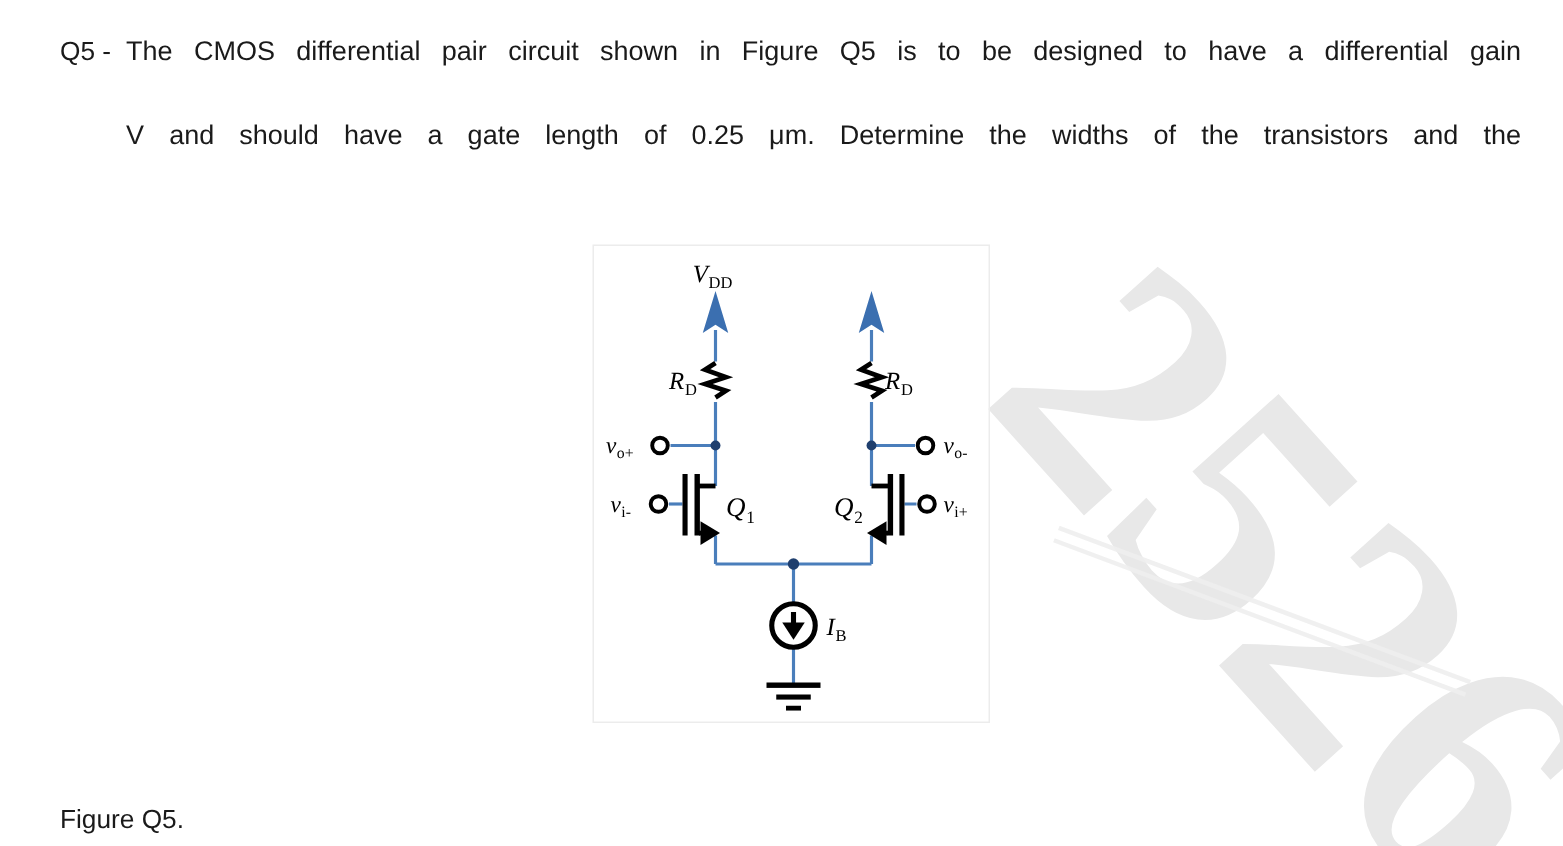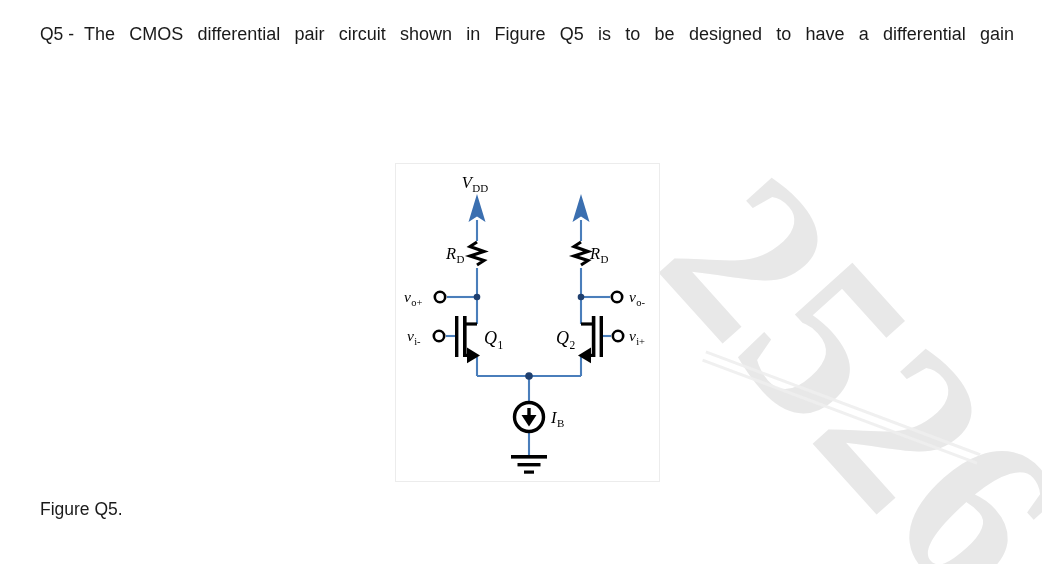--- a/index.html
+++ b/index.html
@@ -92,21 +92,21 @@
     top: 0;
     width: 265px;
     height: 319px;
     display: block;
   }
 
   
   #caption {
     position: absolute;
     left: 40px;
-    top: 497px;
+    top: 534px;
     font-size: 17.5px;
     line-height: 24px;
     z-index: 2;
   }
 </style>
 </head>
 <body>
 
 <div id="watermark">
   <svg width="460" height="400" viewBox="0 0 460 400" xmlns="http://www.w3.org/2000/svg">
@@ -118,20 +118,21 @@
       </g>
     </g>
   </svg>
 </div>
 
 <div id="question">
   <div id="q-row">
     <div id="q-label">Q5 -</div>
     <div id="q-body">
       <span class="just"><span>The CMOS differential pair circuit shown in Figure Q5 is to be designed to have a differential gain</span></span>
+      <span class="just"><span>V and should have a gate length of 0.25 μm. Determine the widths of the transistors and the</span></span>
     </div>
   </div>
 </div>
 
 <div id="figure-box">
   <svg id="circuit" viewBox="0 0 265 319" xmlns="http://www.w3.org/2000/svg">
 
     <g stroke="#4a7ebb" stroke-width="2.1" fill="none" stroke-linecap="butt">
 
       <path d="M 81 56 L 81 77"></path>

